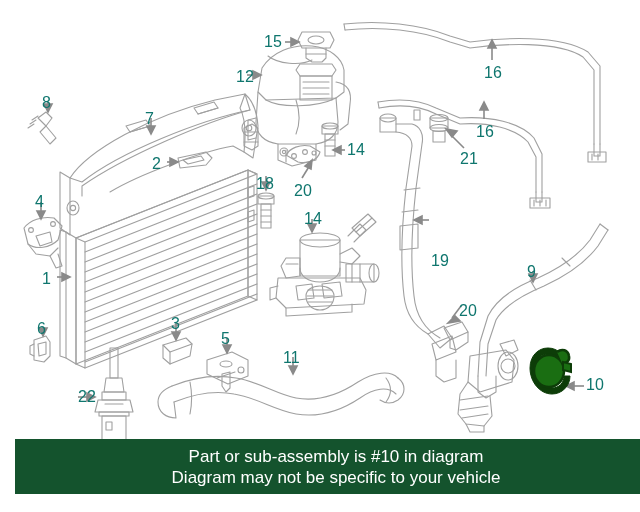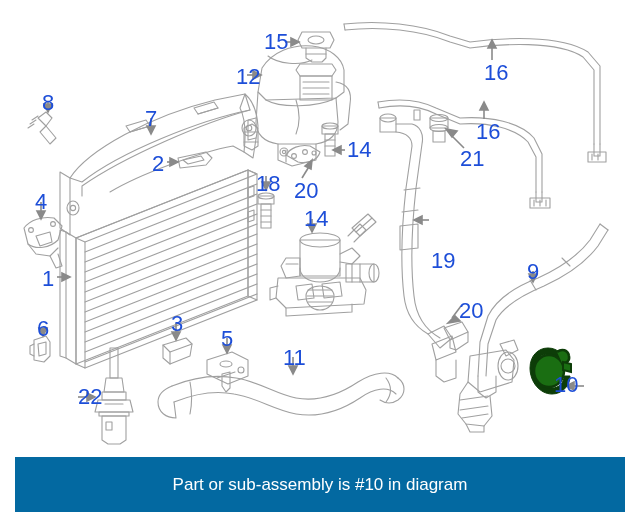--- a/index.html
+++ b/index.html
@@ -21,43 +21,44 @@
     height: 512px;
   }
   svg.art {
     position: absolute;
     left: 0; top: 0;
     width: 640px;
     height: 512px;
   }
   .callout-label {
     position: absolute;
-    color: #1d4ed8;
+    color: #0f766e;
     font-family: "Liberation Sans", sans-serif;
-    font-size: 22px;
+    font-size: 16px;
     line-height: 22px;
     white-space: nowrap;
     user-select: none;
   }
   #notice-banner {
     position: absolute;
     left: 15px;
-    top: 457px;
+    top: 439px;
     width: 610px;
     height: 55px;
-    background: #0369a1;
+    background: #14532d;
     color: #ffffff;
     display: flex;
     flex-direction: column;
     align-items: center;
     justify-content: center;
     font-family: "Liberation Sans", sans-serif;
     font-size: 17px;
     line-height: 21px;
     text-align: center;
+    padding-left: 16px;
   }
   #notice-banner span { display: block; }
 </style>
 </head>
 <body>
 
 <div id="diagram-root">
 
   <svg class="art" viewBox="0 0 640 512">
     <g fill="none" stroke="#a0a0a0" stroke-width="1.1" stroke-linecap="round" stroke-linejoin="round">
@@ -399,32 +400,33 @@
 
   <div class="callout-label" style="left:42px;  top:268px;">1</div>
   <div class="callout-label" style="left:152px; top:153px;">2</div>
   <div class="callout-label" style="left:171px; top:313px;">3</div>
   <div class="callout-label" style="left:35px;  top:191px;">4</div>
   <div class="callout-label" style="left:221px; top:328px;">5</div>
   <div class="callout-label" style="left:37px;  top:318px;">6</div>
   <div class="callout-label" style="left:145px; top:108px;">7</div>
   <div class="callout-label" style="left:42px;  top:92px;">8</div>
   <div class="callout-label" style="left:527px; top:261px;">9</div>
-  <div class="callout-label" style="left:554px; top:374px;">10</div>
+  <div class="callout-label" style="left:586px; top:374px;">10</div>
   <div class="callout-label" style="left:283px; top:347px;">11</div>
   <div class="callout-label" style="left:226px; top:66px;margin-left:10px;">12</div>
   <div class="callout-label" style="left:294px; top:180px;">20</div>
   <div class="callout-label" style="left:347px; top:139px;">14</div>
   <div class="callout-label" style="left:264px; top:31px;">15</div>
   <div class="callout-label" style="left:484px; top:62px;">16</div>
   <div class="callout-label" style="left:476px; top:121px;">16</div>
   <div class="callout-label" style="left:304px; top:208px;">14</div>
   <div class="callout-label" style="left:256px; top:165px;margin-top:8px;">18</div>
   <div class="callout-label" style="left:431px; top:209px;margin-top:41px;">19</div>
   <div class="callout-label" style="left:459px; top:300px;">20</div>
   <div class="callout-label" style="left:460px; top:148px;text-align:right;">21</div>
   <div class="callout-label" style="left:54px;  top:386px;margin-left:24px;">22</div>
 
   <div id="notice-banner">
     <span>Part or sub-assembly is #10 in diagram</span>
+    <span>Diagram may not be specific to your vehicle</span>
   </div>
 
 </div>
 
 </body></html>

